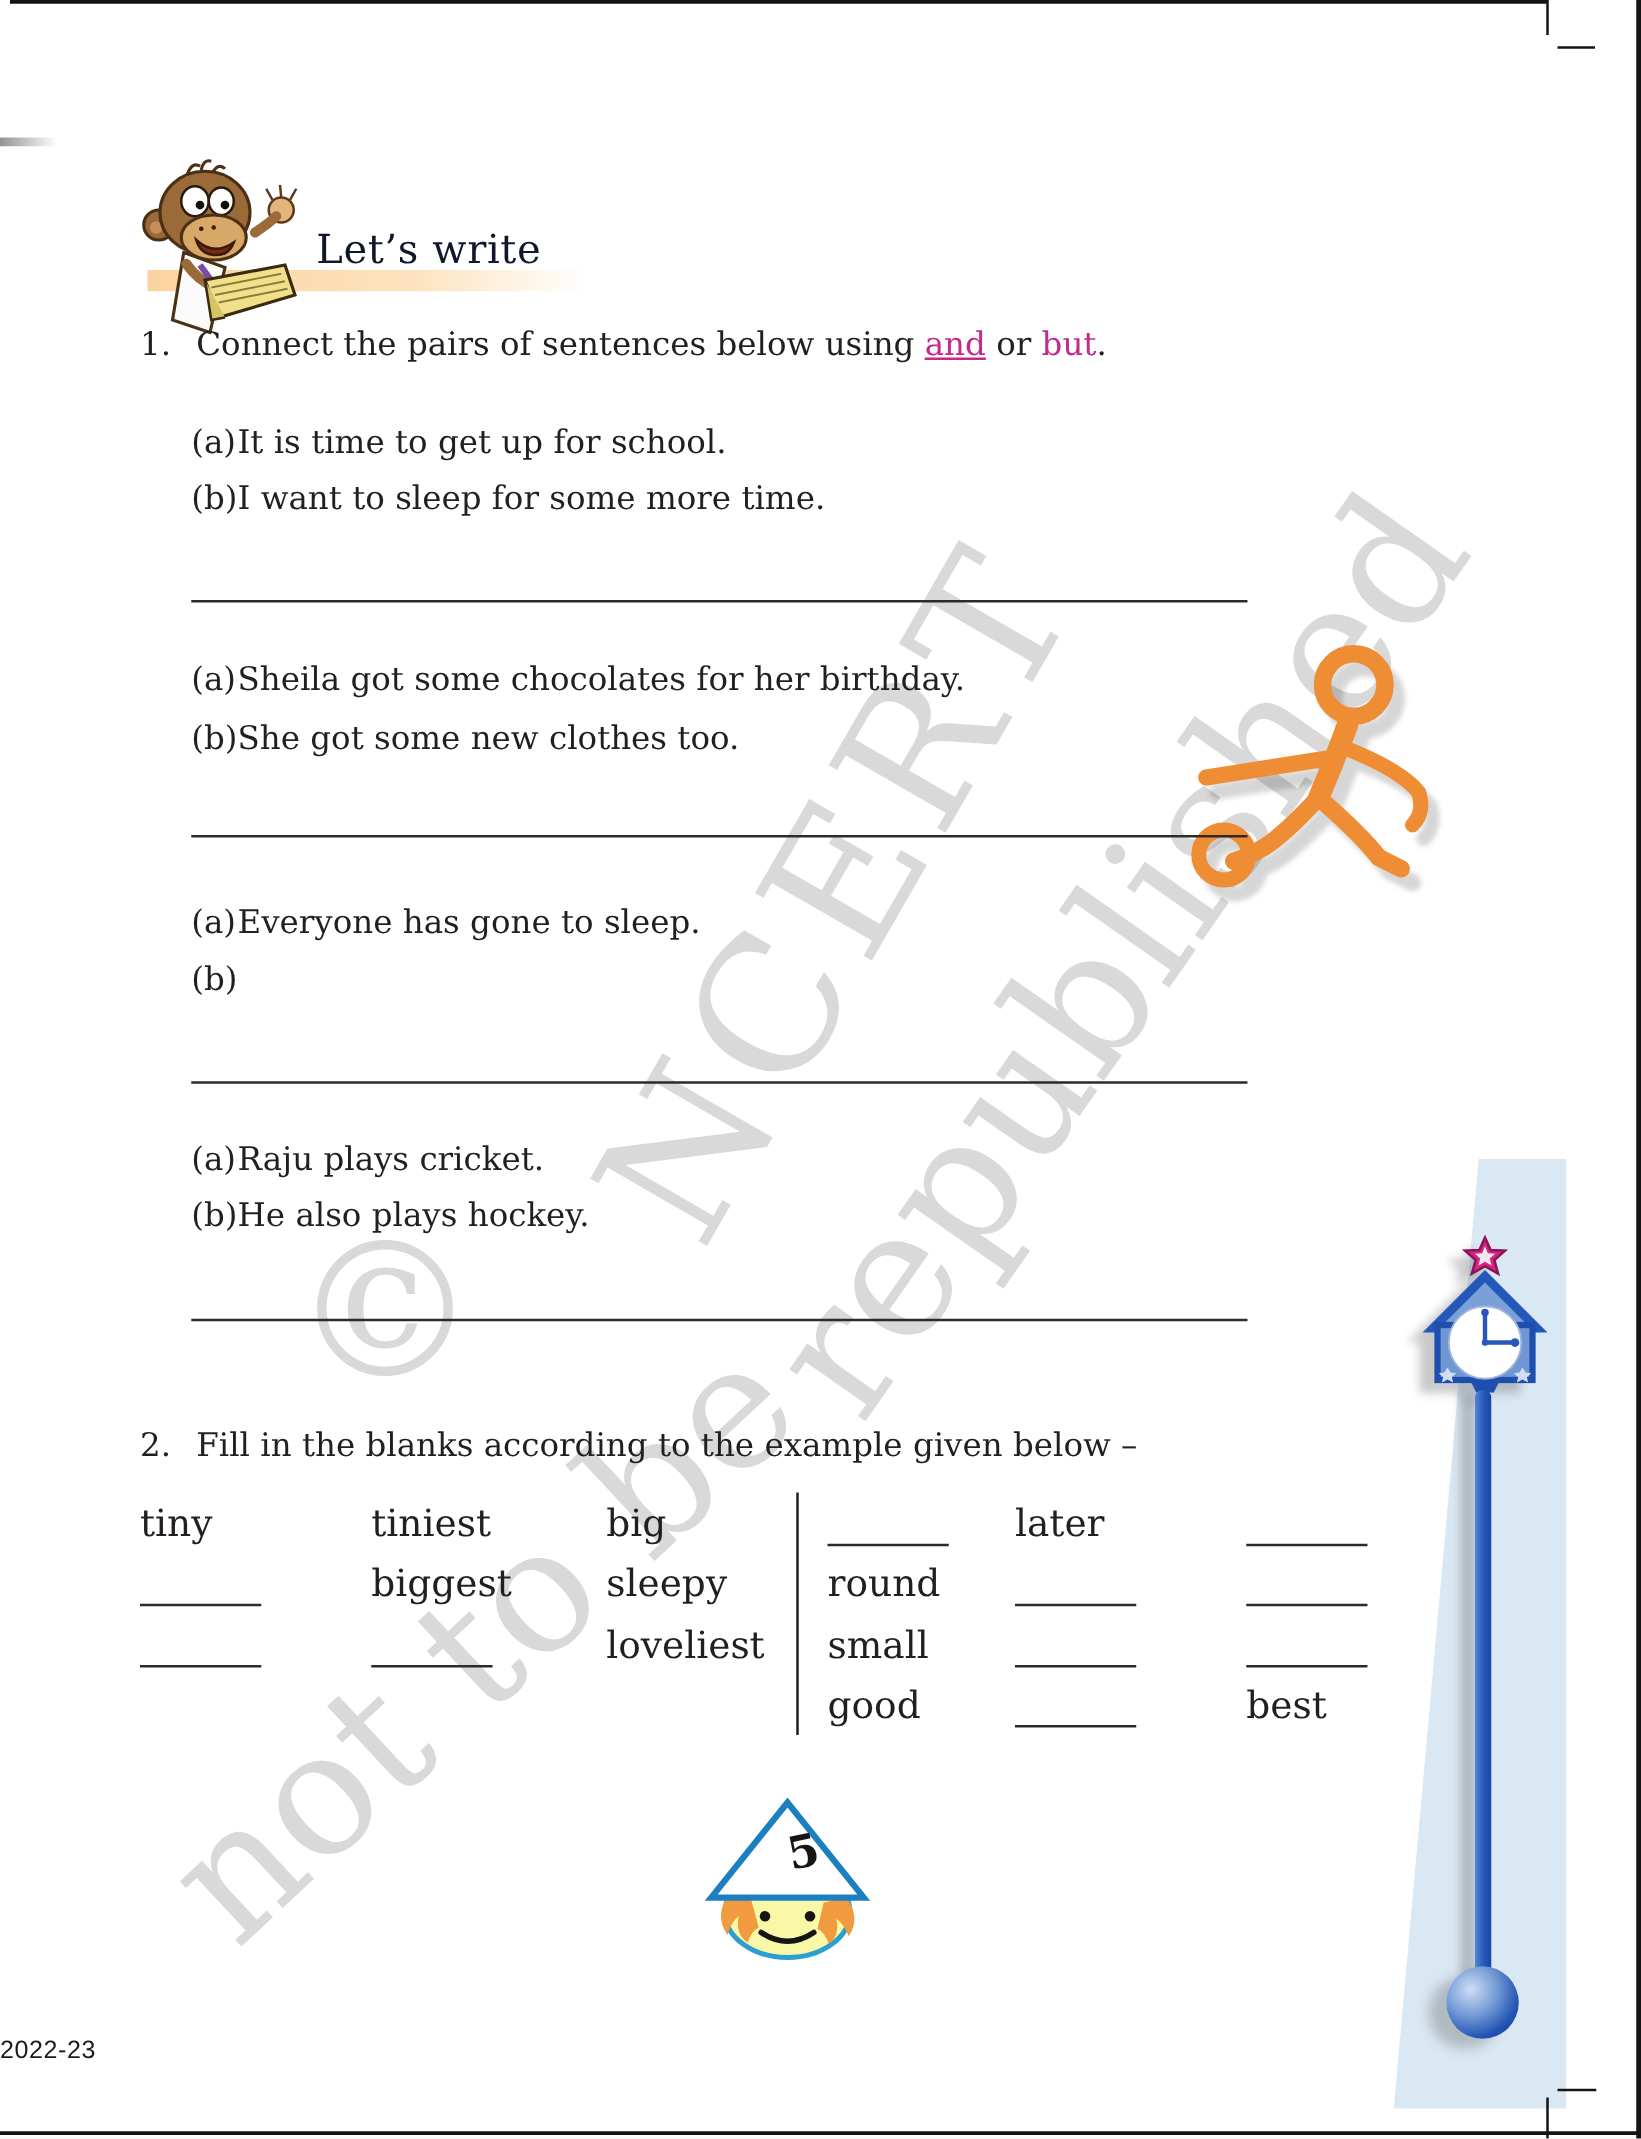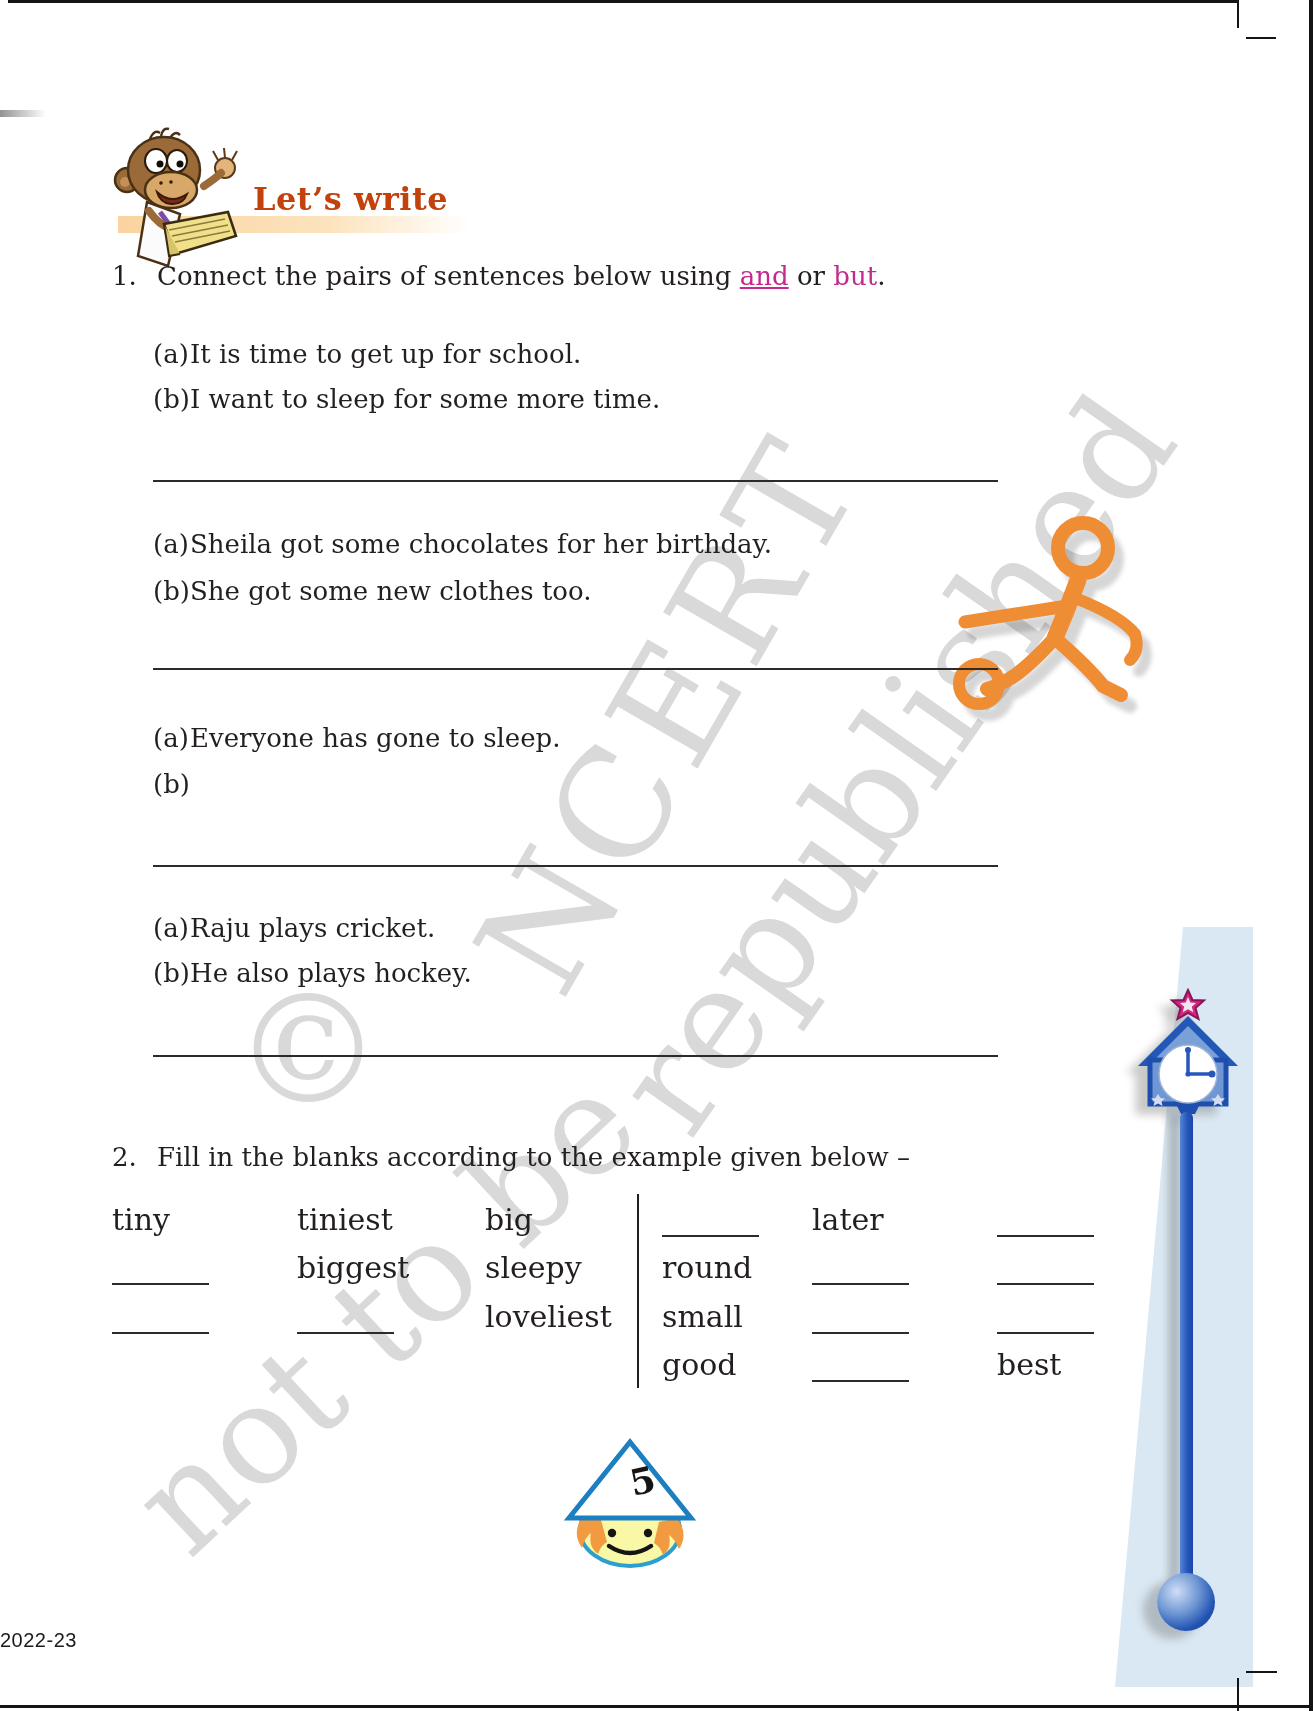--- a/index.html
+++ b/index.html
@@ -155,21 +155,21 @@
       <path d="M41 87 q10 14 22 18" stroke="#9a6a38" stroke-width="8" fill="none" stroke-linecap="round"></path>
       <path d="M52 88 L74 118" stroke="#7a4aa8" stroke-width="5"></path>
       <path d="M74 118 l5 8 l-9 -2 z" fill="#2a1a0a"></path>
       <circle cx="64" cy="106" r="7" fill="#c49058" stroke="#4a3014" stroke-width="2"></circle>
 
       <path d="M56 100 L120 88 L128 112 L67 130 Z" fill="#f0e08a" stroke="#3a2a10" stroke-width="2.5"></path>
       <path d="M61 106 L117 95 M64 112 L120 101 M67 118 L122 107" stroke="#8a7a40" stroke-width="1.5" fill="none"></path>
       <path d="M56 100 L61 132 L72 130" fill="#d8c468" stroke="#3a2a10" stroke-width="2"></path>
     </svg>
   </div>
-  <div class="lets-write" style="color: #c2410c; font-weight: bold;">Let’s write</div>
+  <div class="lets-write" style="color: #0f172a;">Let’s write</div>
 
   <div class="qhead" style="top:259px">
     <span class="num">1.</span>
     <span><span>Connect the pairs of sentences below using </span><span style="color: rgb(196, 41, 141); text-decoration: underline;">and</span><span> or </span><span style="color: rgb(196, 41, 141);">but</span><span>.</span></span>
   </div>
 
   <div class="pair-row" style="top:337px">
     <span class="lbl">(a)</span>
     <span>It is time to get up for school.</span>
   </div>

